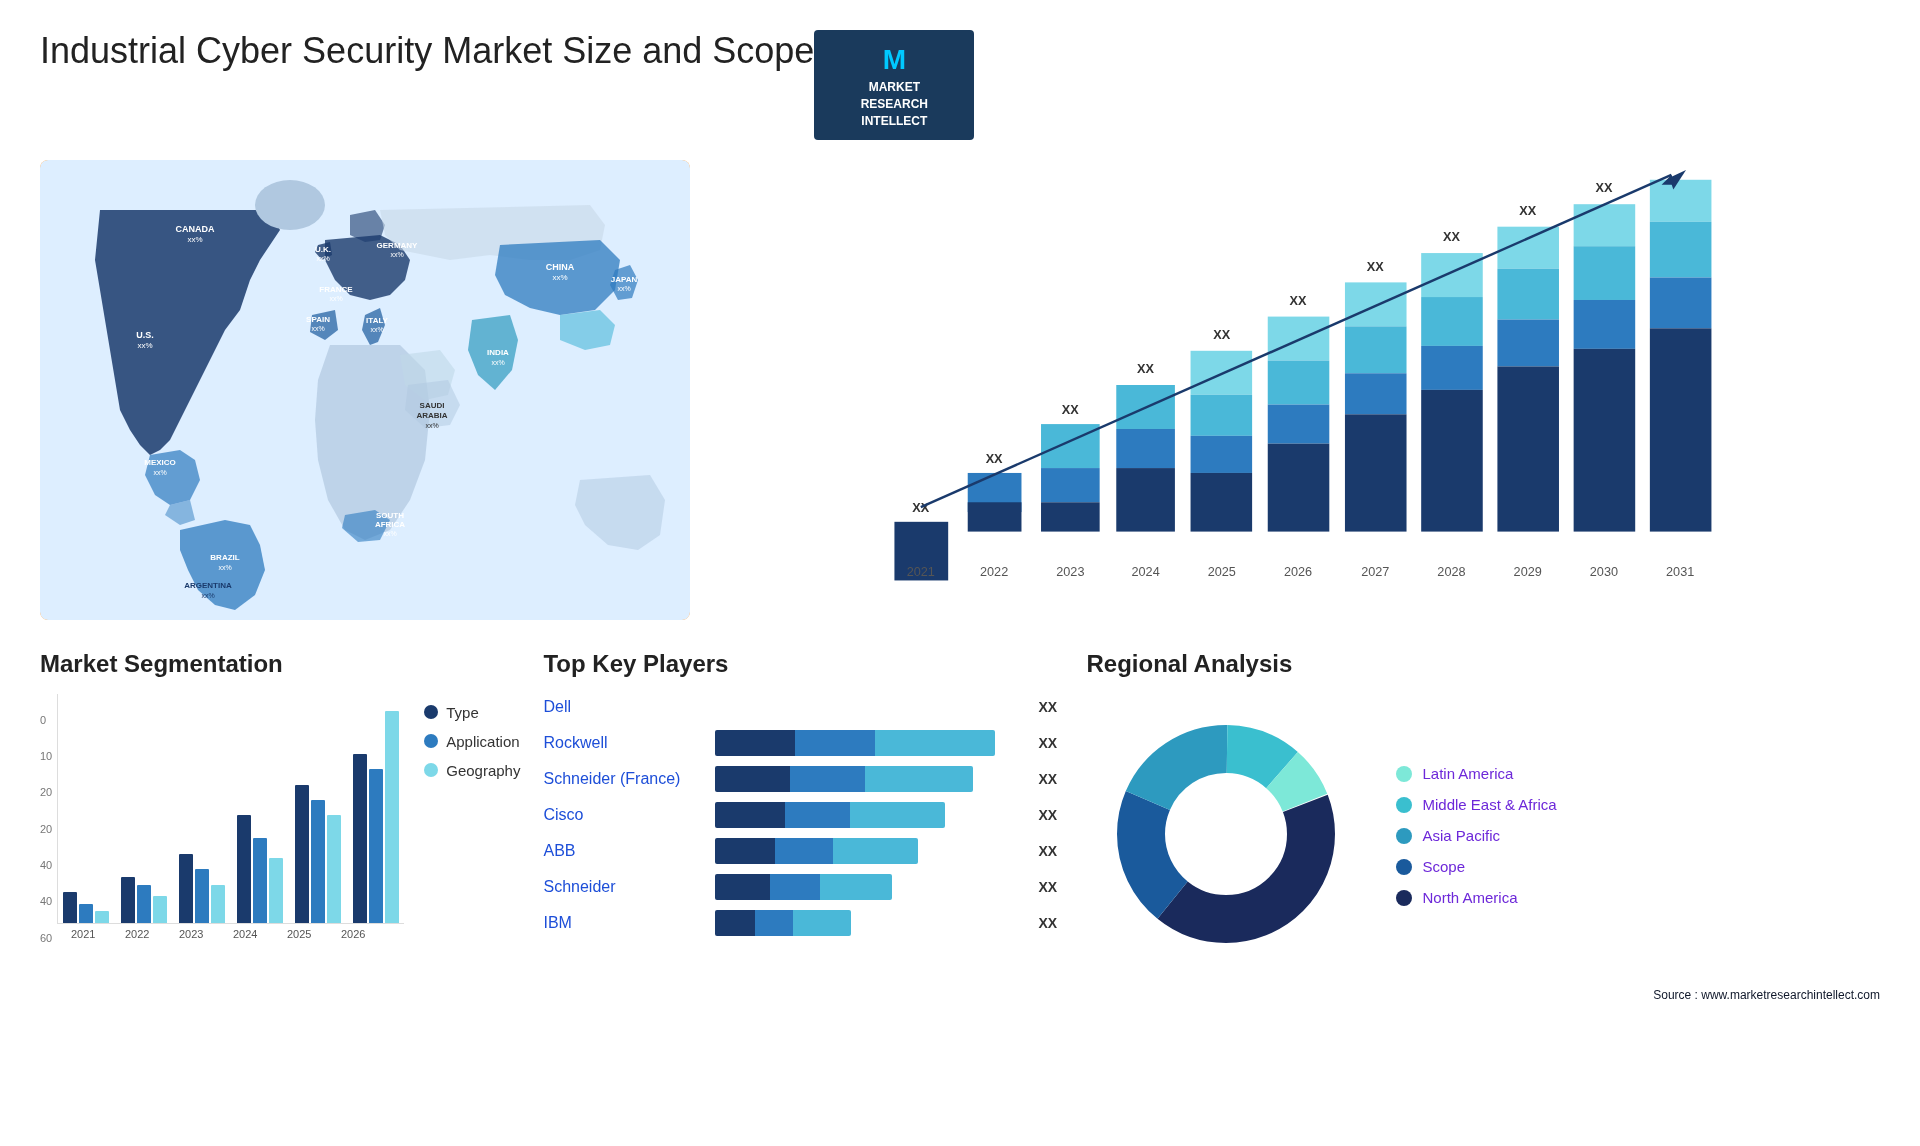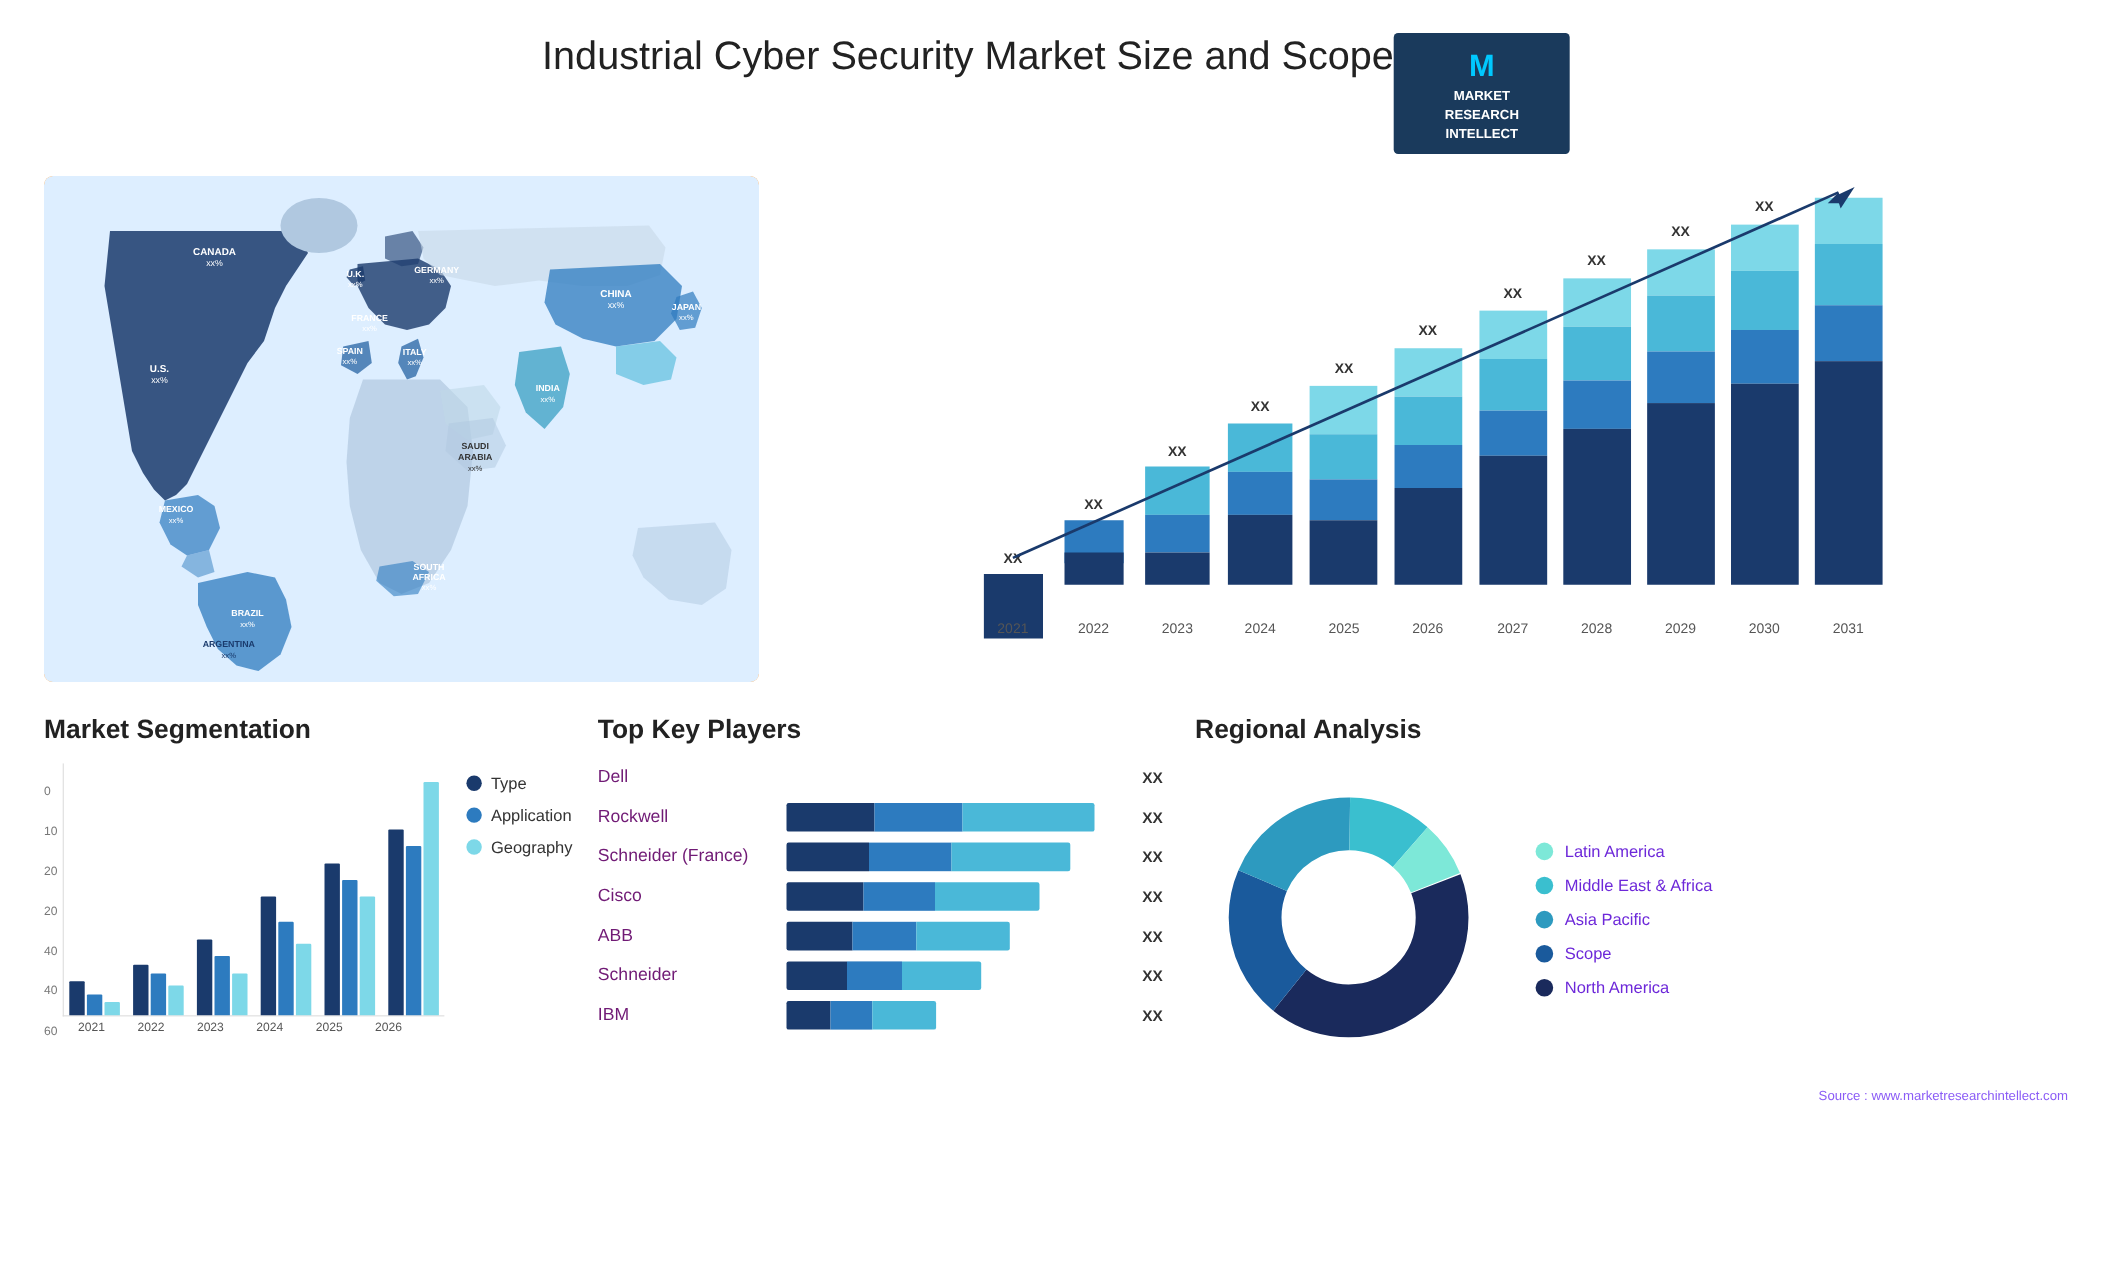--- a/index.html
+++ b/index.html
@@ -6,21 +6,21 @@
     body {
       font-family: 'Arial', sans-serif;
       background: #fff;
       width: 1920px;
       min-height: 1146px;
       padding: 30px 40px;
       color: #333;
     }
     .header {
       display: flex;
-      justify-content: center;
+      justify-content: flex-start;
       align-items: flex-start;
       margin-bottom: 20px;
     }
     .page-title {
       font-size: 36px;
       font-weight: 400;
       color: #222;
     }
     .logo-box {
       background: #1a3a5c;
@@ -144,21 +144,21 @@
       flex-direction: column;
       gap: 10px;
     }
     .player-row {
       display: flex;
       align-items: center;
       gap: 12px;
     }
     .player-name {
       font-size: 16px;
-      color: #701a75;
+      color: #1d4ed8;
       width: 160px;
       flex-shrink: 0;
     }
     .player-bar-wrap {
       flex: 1;
       height: 26px;
       display: flex;
       align-items: center;
       gap: 0;
     }
@@ -208,21 +208,21 @@
       color: #6d28d9;
     }
     .region-legend-dot {
       width: 16px;
       height: 16px;
       border-radius: 50%;
       flex-shrink: 0;
     }
     .source-text {
       font-size: 12px;
-      color: #8b5cf6;
+      color: #0f172a;
       text-align: right;
       margin-top: 10px;
     }
   </style>
 </head>
 <body>
 
 <div class="header">
   <h1 class="page-title">Industrial Cyber Security Market Size and Scope</h1>
   <div class="logo-box">

